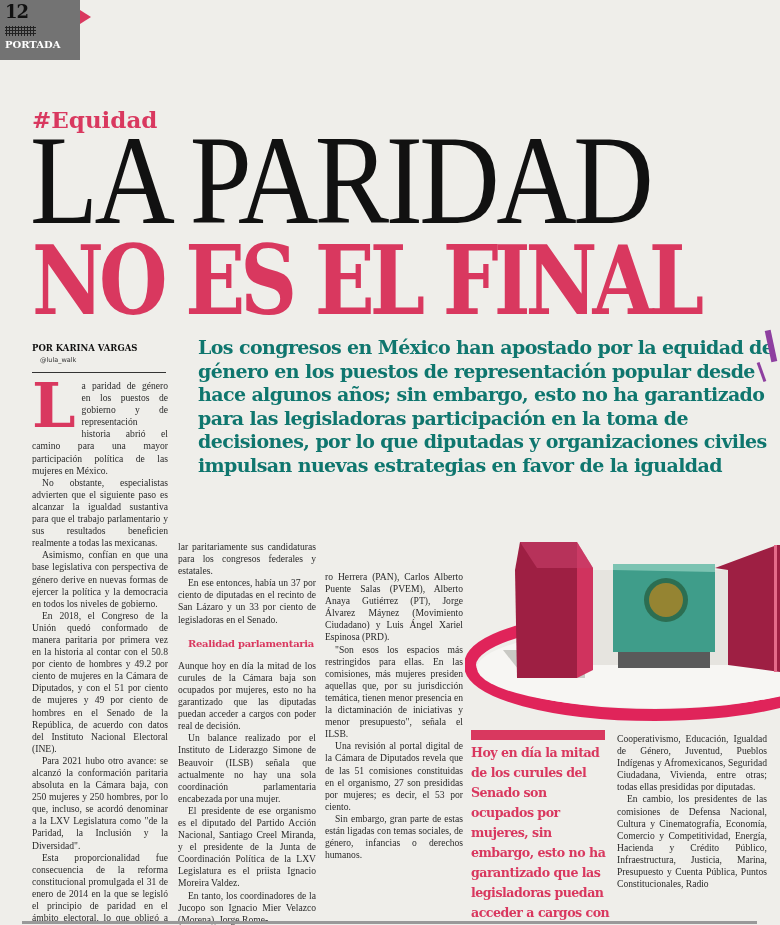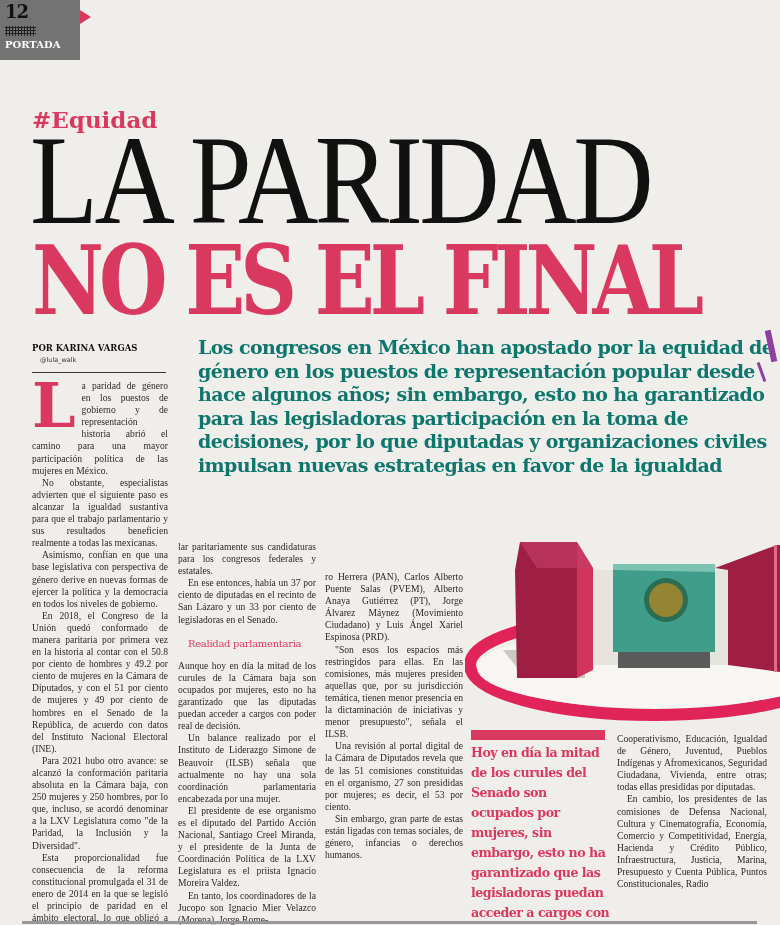--- a/index.html
+++ b/index.html
@@ -76,21 +76,21 @@
   .col1 { left: 32px; top: 380px; width: 136px; }
   .col2 { left: 178px; top: 541px; width: 138px; }
   .col3 { left: 325px; top: 538px; width: 138px; margin-top: 33px; }
   .col5 { left: 617px; top: 733px; width: 150px; }
   .dropcap {
     float: left; font-family: "DejaVu Serif", serif; font-weight: bold;
     font-size: 62px; line-height: 48px; color: #d9385f; margin: 2px 6px 0 0;
     height: 50px;
   }
   .subhead {
-    font-family: "DejaVu Serif", serif; font-weight: normal; font-size: 10px;
+    font-family: "DejaVu Serif", serif; font-weight: bold; font-size: 10px;
     color: #d9385f; margin: 12px 0 10px 0; text-indent: 0; letter-spacing: -0.3px;
   }
   .pull-bar {
     position: absolute; left: 471px; top: 730px; width: 134px; height: 10px; background: #d9385f;
   }
   .pullquote {
     position: absolute; left: 471px; top: 743px; width: 140px;
     font-family: "DejaVu Serif", serif; font-weight: bold; font-size: 12.6px;
     line-height: 20px; color: #d9385f; letter-spacing: -0.5px;
   }

